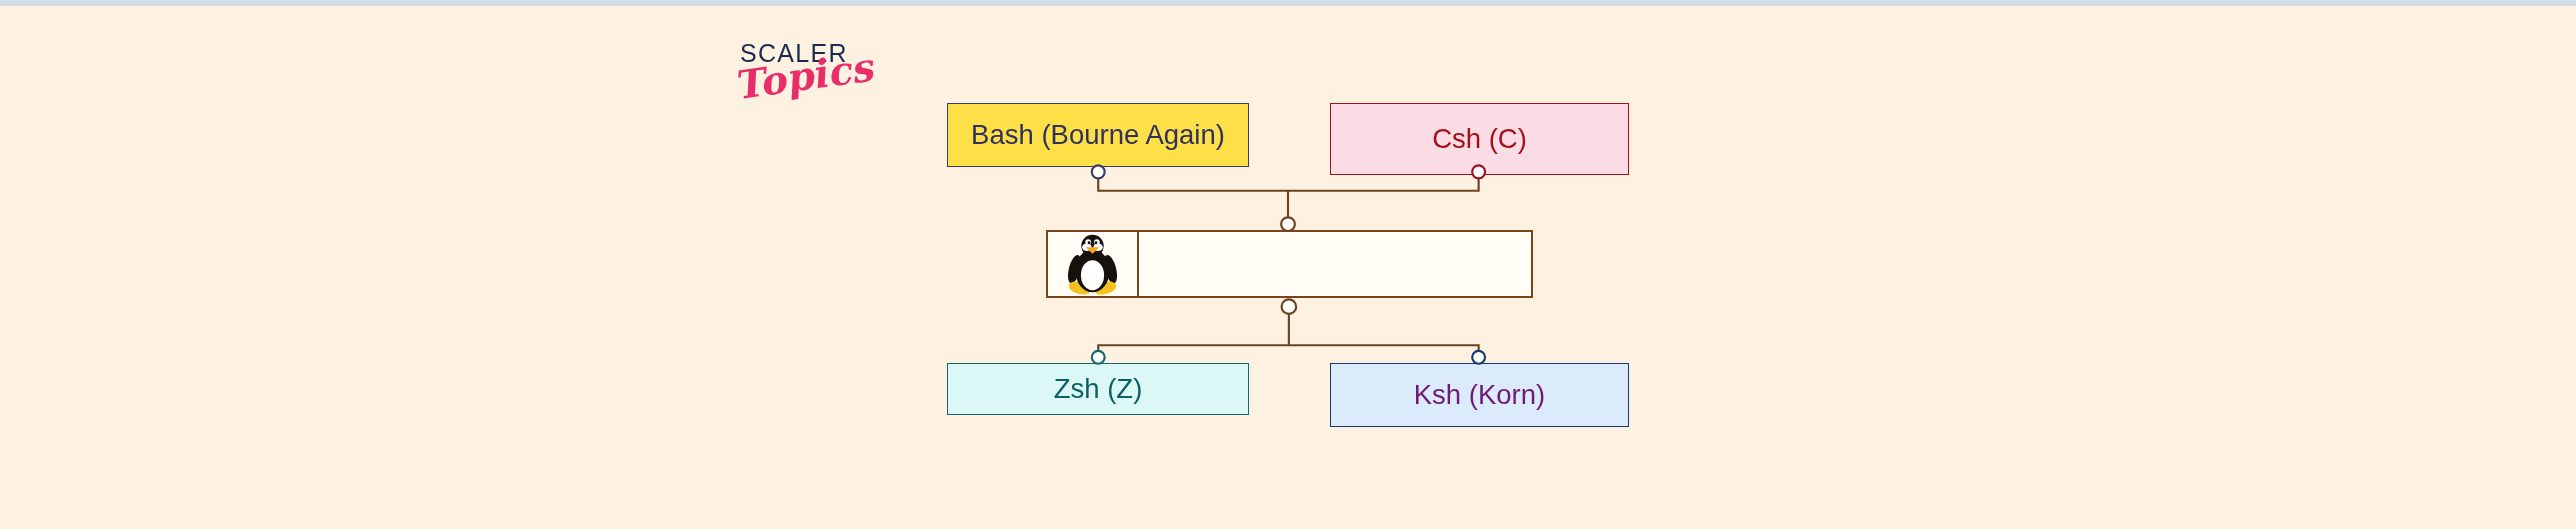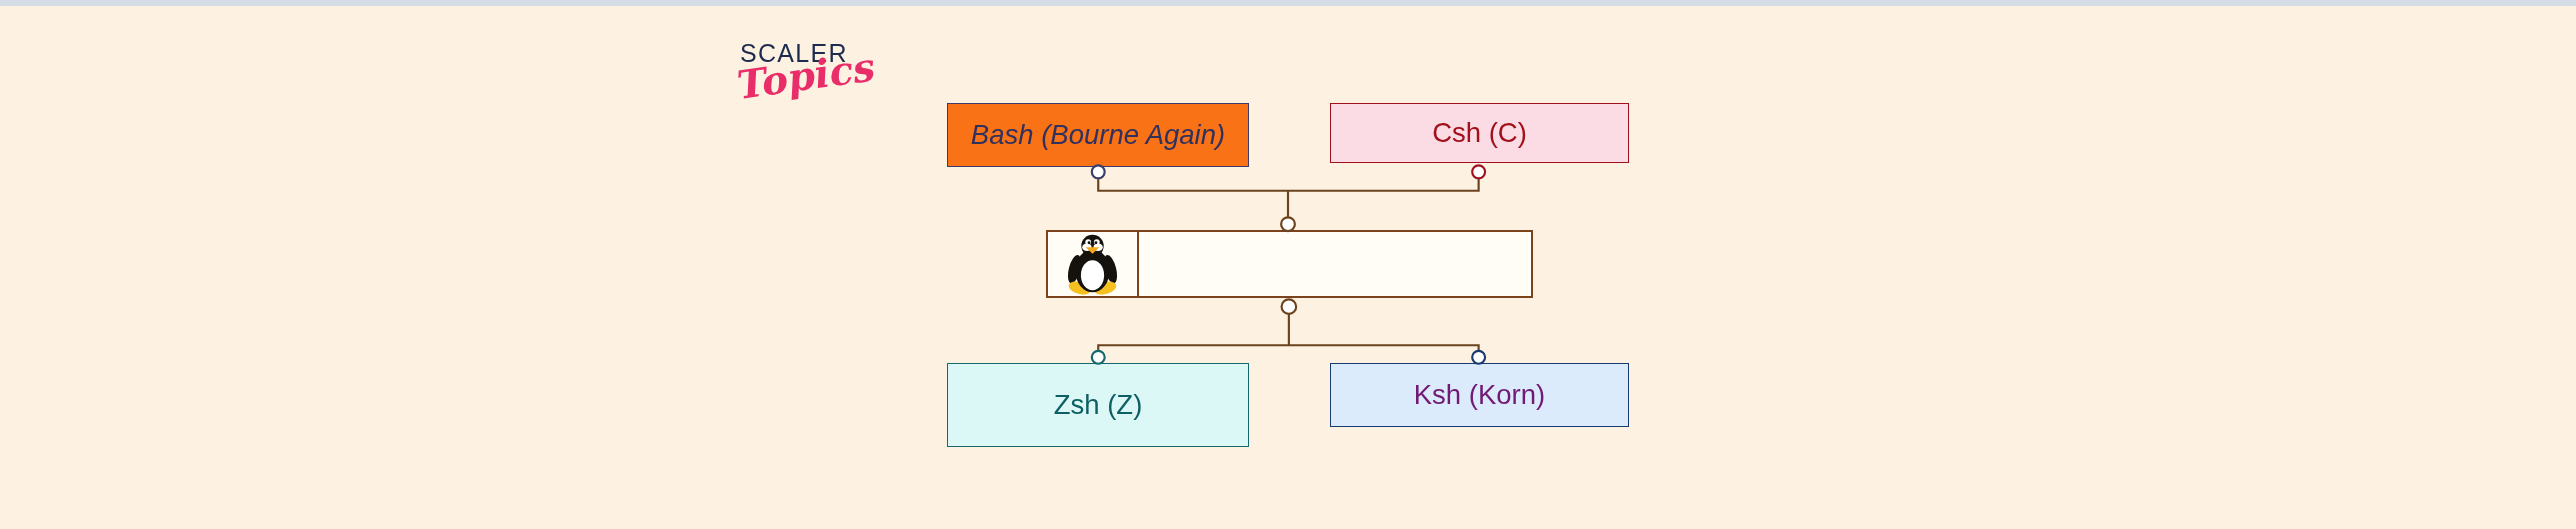--- a/index.html
+++ b/index.html
@@ -25,22 +25,22 @@
     transform-origin: left top;
     display: inline-block;
   }
 
   
   .node {
     position: absolute; display: flex; align-items: center; justify-content: center;
     font-size: 27.5px; z-index: 2;
   }
   .node-bash  { left: 947px; top: 103px; width: 302px; height: 64px; border: 1.7px solid; }
-  .node-csh   { left: 1330px; top: 103px; width: 299px; height: 60px; border: 1.7px solid; }
-  .node-zsh   { left: 947px; top: 363px; width: 302px; height: 84px; border: 1.7px solid; }
+  .node-csh   { left: 1330px; top: 103px; width: 299px; height: 72px; border: 1.7px solid; }
+  .node-zsh   { left: 947px; top: 363px; width: 302px; height: 52px; border: 1.7px solid; }
   .node-ksh   { left: 1330px; top: 363px; width: 299px; height: 64px; border: 1.7px solid; }
 
   .node-root {
     left: 1046px; top: 230px; width: 487px; height: 68px;
     border: 2.6px solid; padding: 0; justify-content: flex-start;
     z-index: 2; position: absolute; display: flex; align-items: stretch;
   }
   .root-icon-cell {
     width: 91px; display: flex; align-items: center; justify-content: center;
     border-right: 2.6px solid; flex: none;
@@ -58,21 +58,21 @@
 
 <div class="canvas" style="background: rgb(253, 241, 225);">
 
   <div class="topbar" style="background: rgb(212, 221, 229);"></div>
 
   <div class="logo">
     <div class="logo-brand" style="color: rgb(29, 43, 79);">SCALER</div>
     <div class="logo-sub" style="color: rgb(232, 45, 104);">Topics</div>
   </div>
 
-  <div class="node node-bash" style="background: #f97316; border-color: rgb(60, 60, 106); font-style: italic;">
+  <div class="node node-bash" style="background: #fde047; border-color: rgb(60, 60, 106);">
     <span style="color: rgb(49, 49, 94);">Bash (Bourne Again)</span>
   </div>
 
   <div class="node node-csh" style="background: rgb(251, 220, 228); border-color: rgb(160, 16, 32);">
     <span style="color: rgb(163, 16, 28);">Csh (C)</span>
   </div>
 
   <div class="node-root" style="background: rgb(255, 253, 246); border-color: rgb(122, 67, 28);">
     <div class="root-icon-cell" style="border-color: rgb(122, 67, 28);">
       <svg width="55" height="62" viewBox="0 0 64 72">

